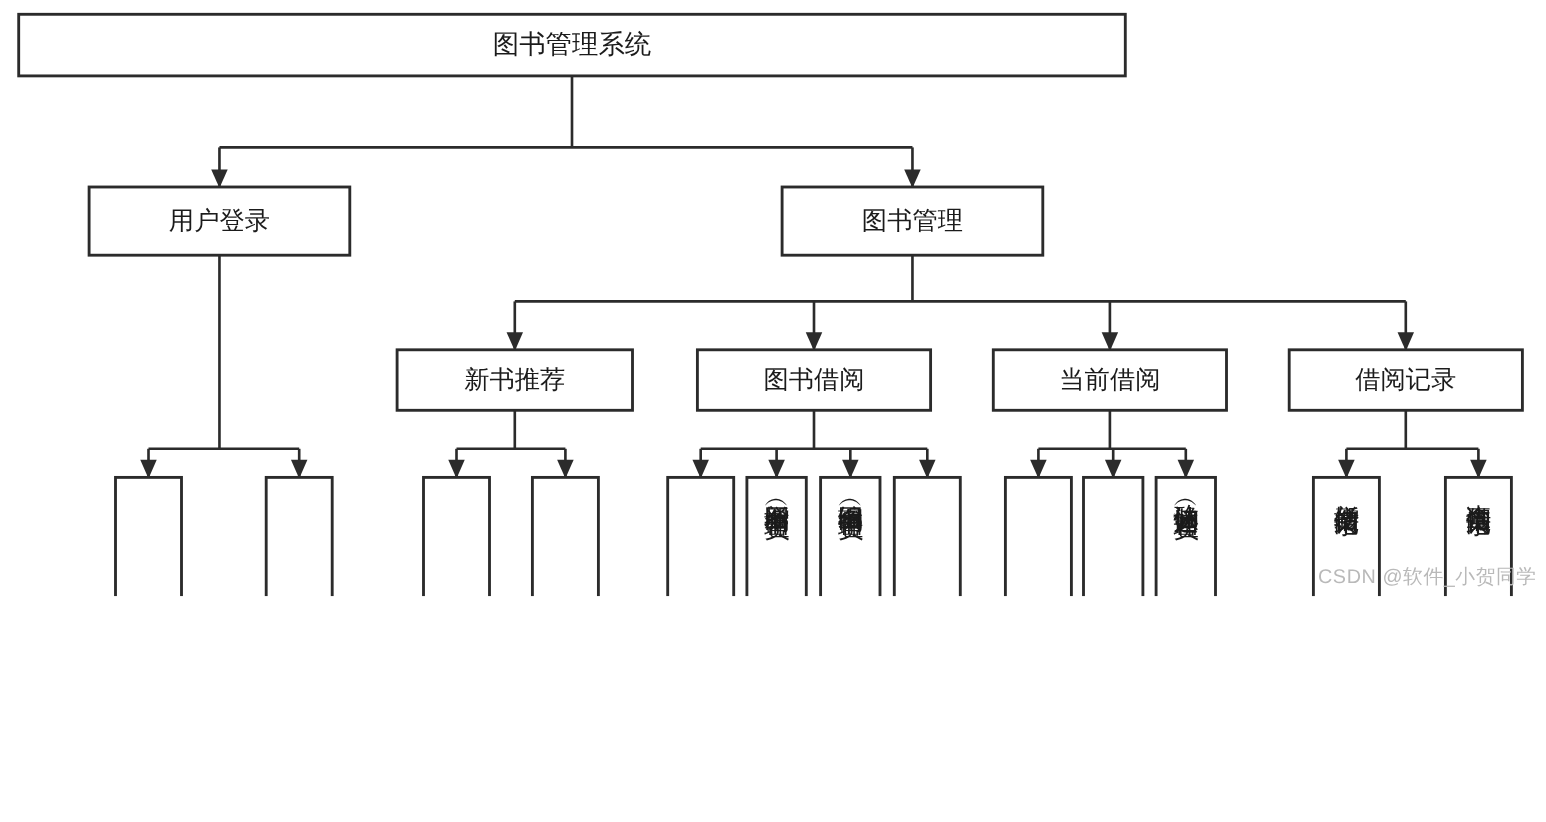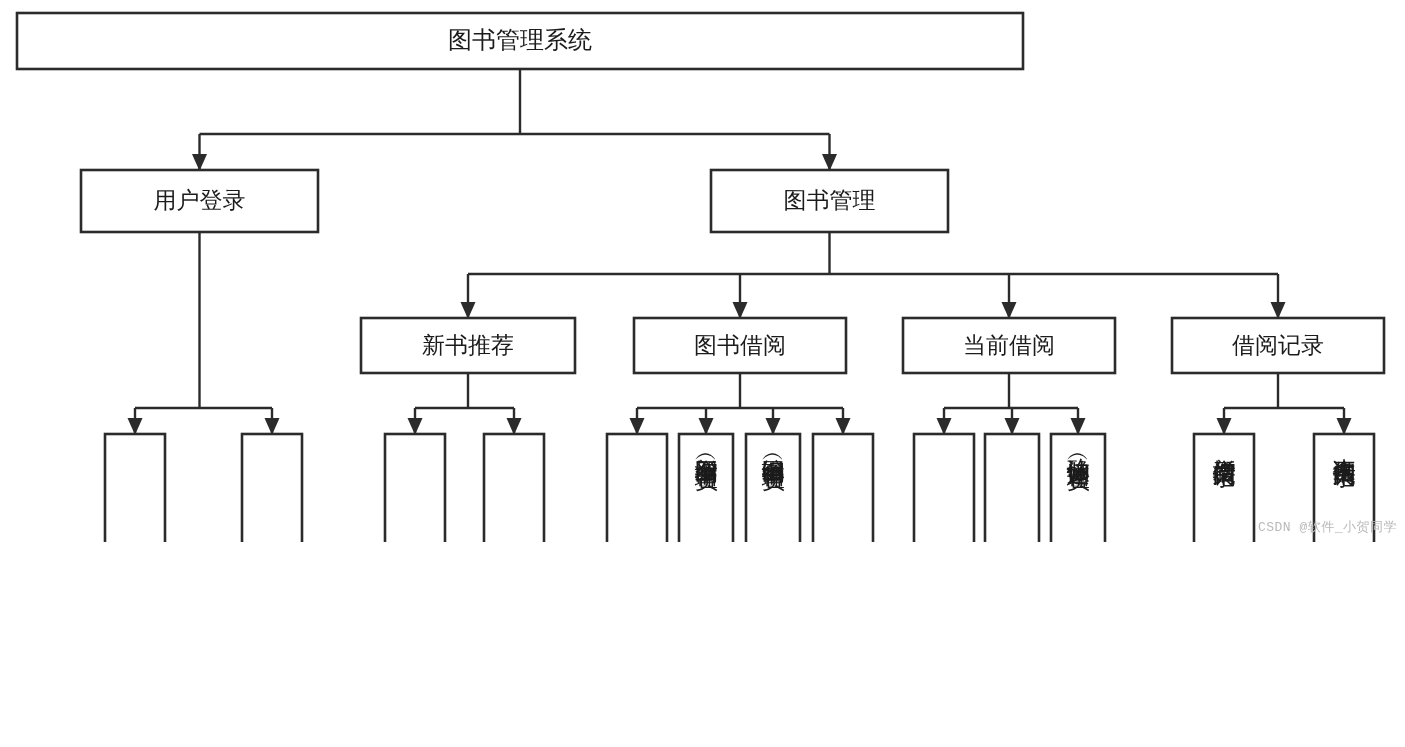--- a/index.html
+++ b/index.html
@@ -66,22 +66,22 @@
     font-size: 23px;
     line-height: 1.02;
     color: #1b1b1b;
     letter-spacing: 1.5px;
     white-space: nowrap;
   }
   .watermark {
     position: absolute;
     right: 8px;
     bottom: 6px;
-    font-family: Liberation Mono, monospace;
-    font-size: 13px;
+    font-family: Liberation Sans, sans-serif;
+    font-size: 18px;
     color: #b9b9b9;
     letter-spacing: 0.5px;
     white-space: nowrap;
   }
 </style>
 </head>
 <body>
 
 <div id="diagram-root">
 

